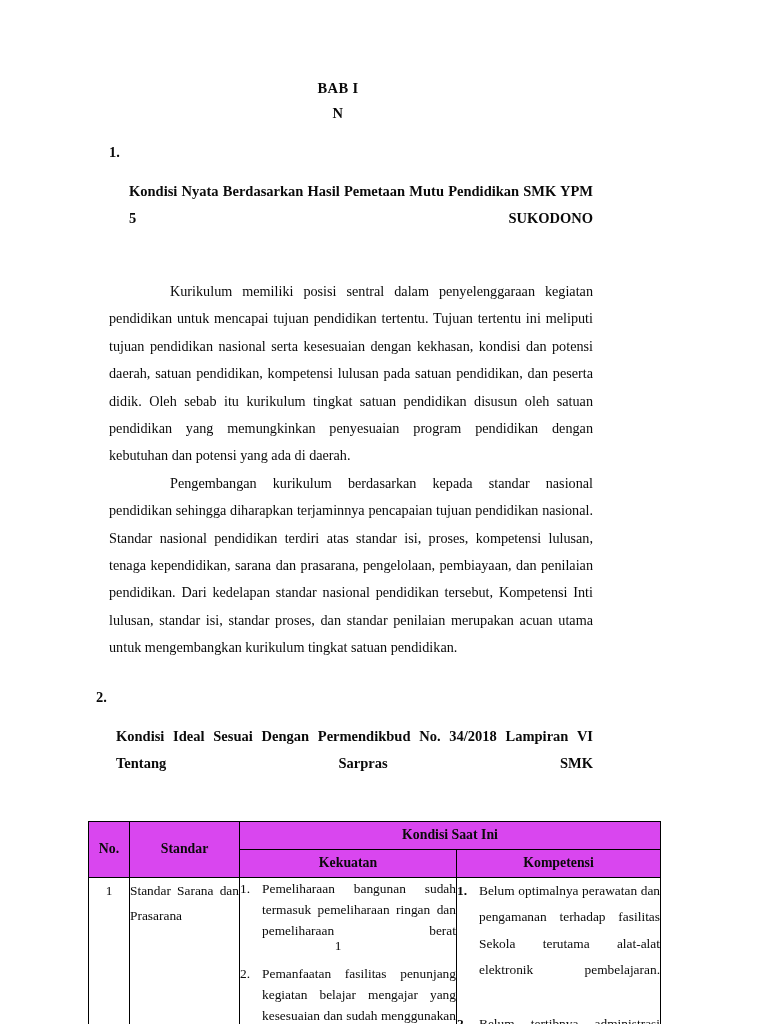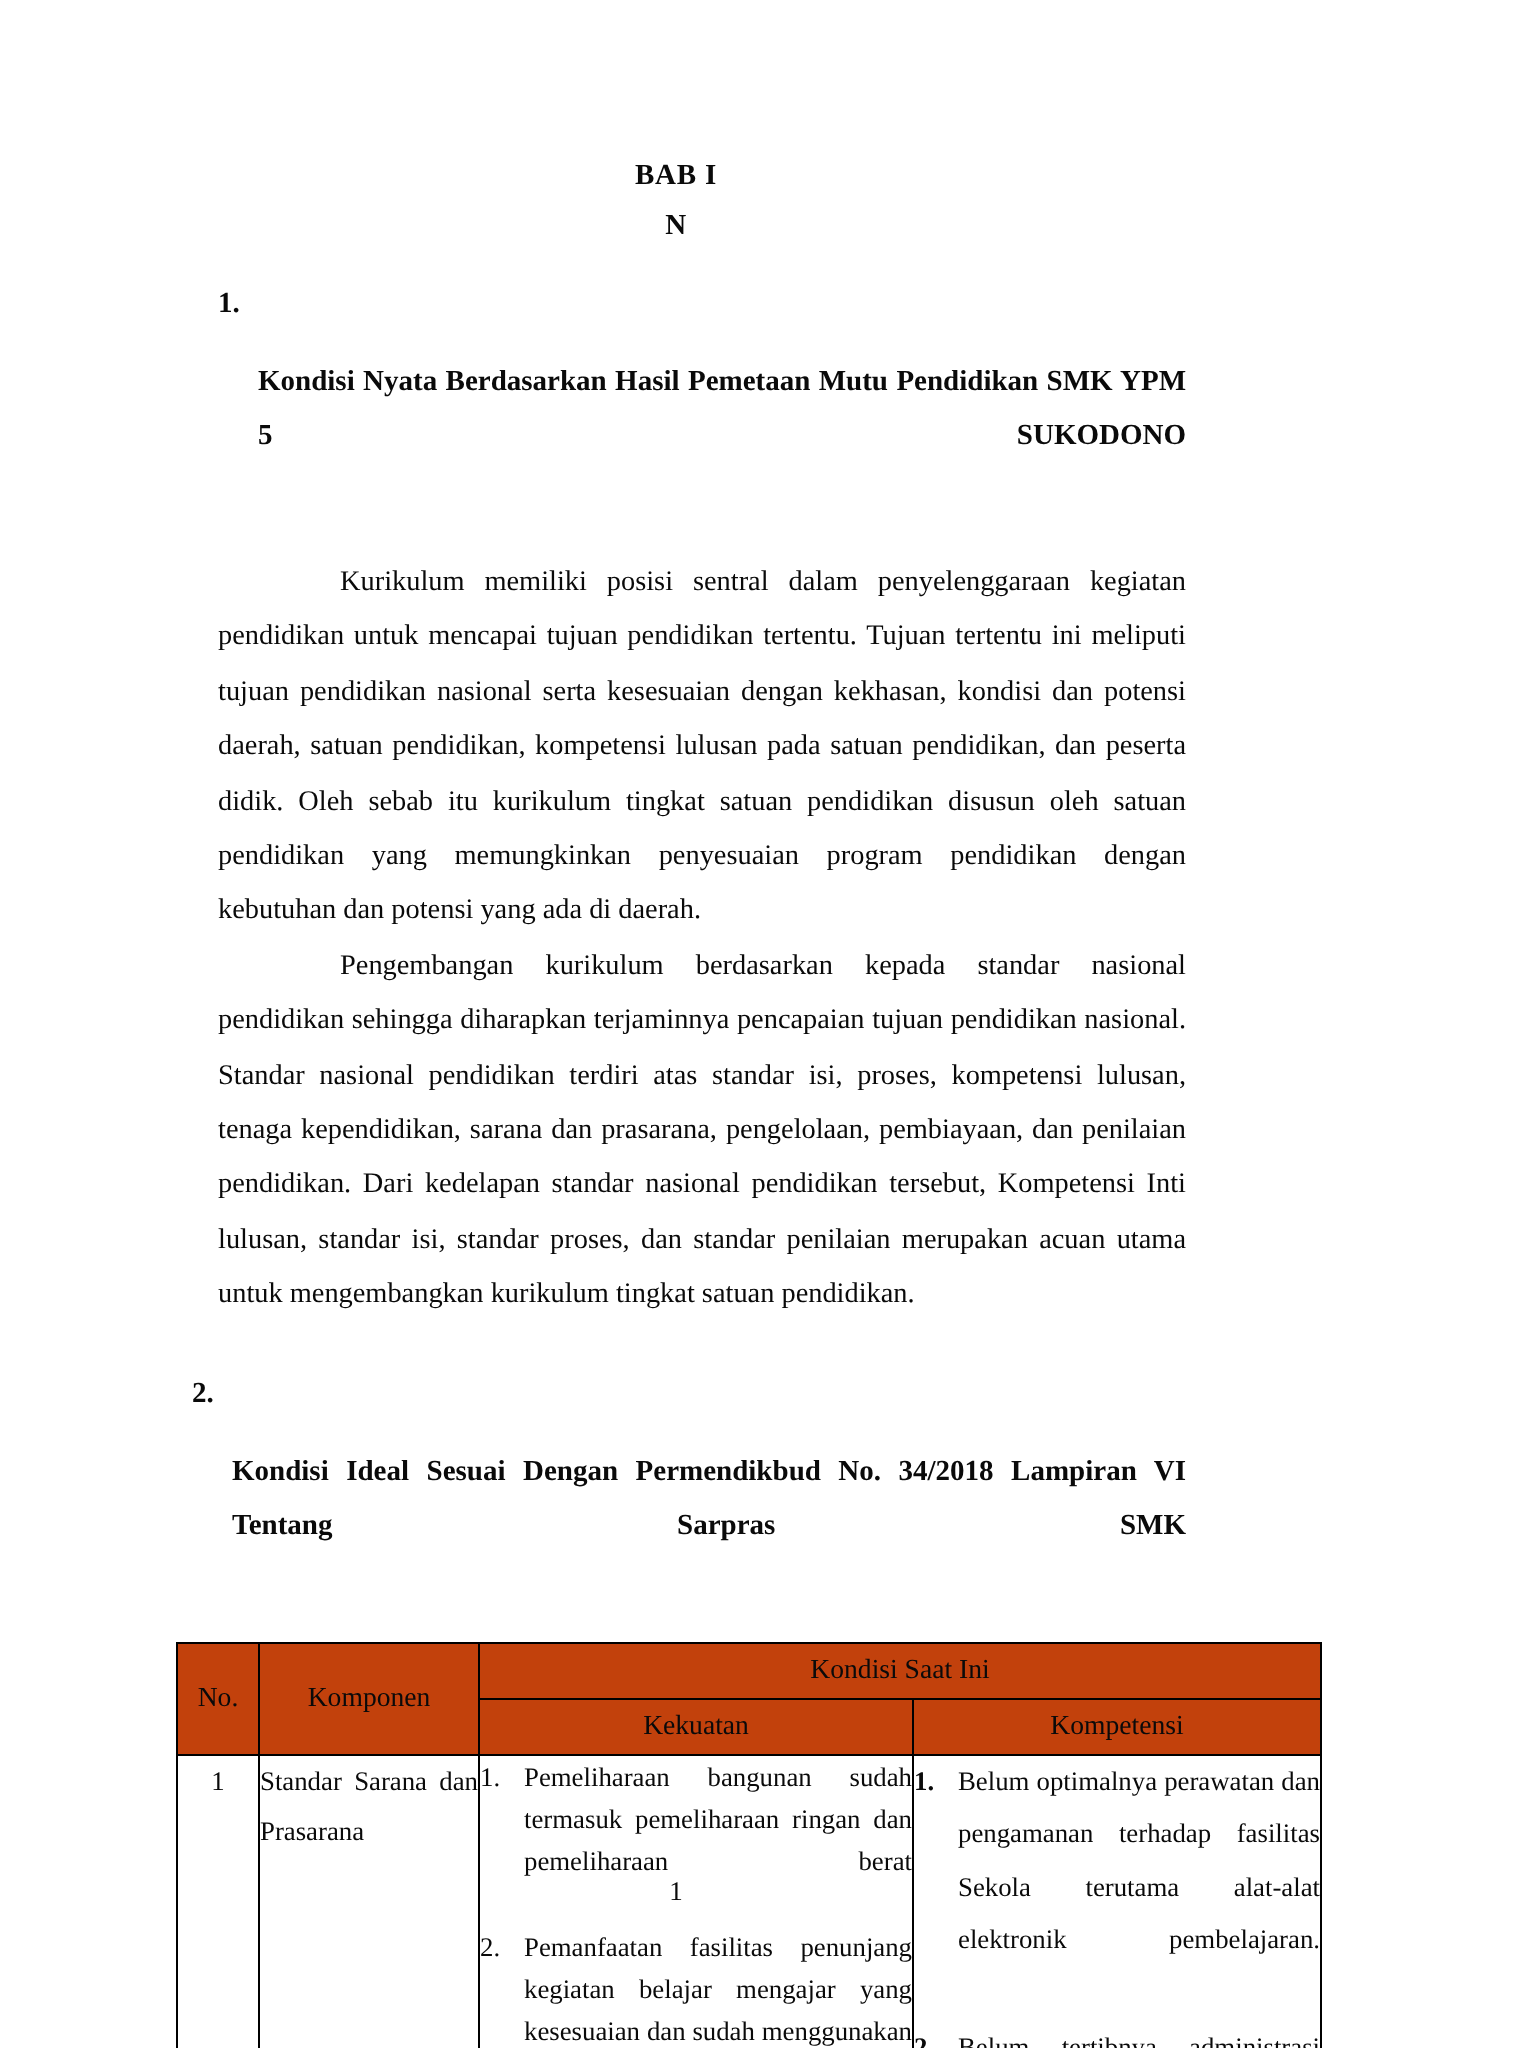--- a/index.html
+++ b/index.html
@@ -98,23 +98,23 @@
     table-layout: fixed;
     font-size: 13.4px;
   }
   table.swot th,
   table.swot td {
     border: 1px solid #000000;
     vertical-align: top;
     padding: 0;
   }
   table.swot th {
-    background: #c2410c;
-    text-align: center;
-    font-weight: normal;
+    background: #d946ef;
+    text-align: center;
+    font-weight: bold;
     font-size: 13.8px;
     padding: 5px 2px 6px 2px;
     vertical-align: middle;
   }
   .col-no    { width: 41px; }
   .col-komp  { width: 110px; }
   .col-kek   { width: 217px; }
   .col-kel   { width: 204px; }
 
   td.cell-no {
@@ -206,21 +206,21 @@
     <table class="swot">
       <colgroup>
         <col class="col-no">
         <col class="col-komp">
         <col class="col-kek">
         <col class="col-kel">
       </colgroup>
       <thead>
         <tr>
           <th rowspan="2">No.</th>
-          <th rowspan="2">Komponen</th>
+          <th rowspan="2">Standar</th>
           <th colspan="2">Kondisi Saat Ini</th>
         </tr>
         <tr>
           <th>Kekuatan</th>
           <th>Kompetensi</th>
         </tr>
       </thead>
       <tbody>
         <tr>
           <td class="cell-no">1</td>

